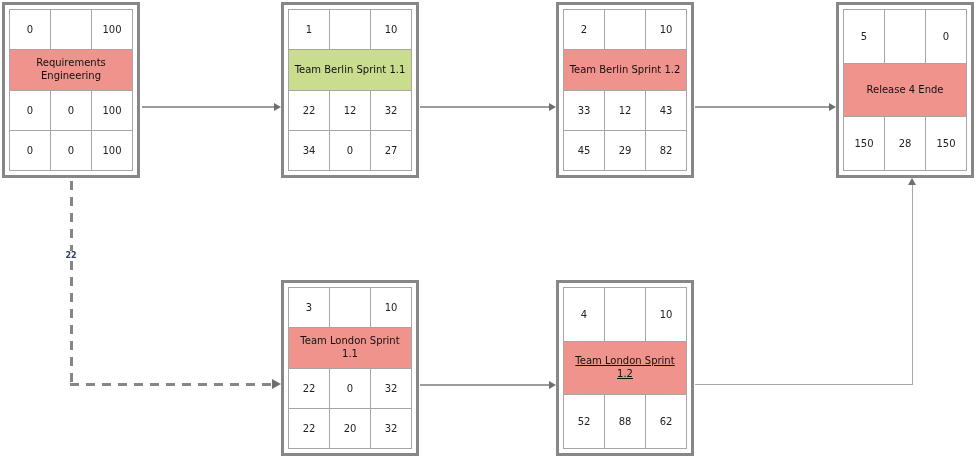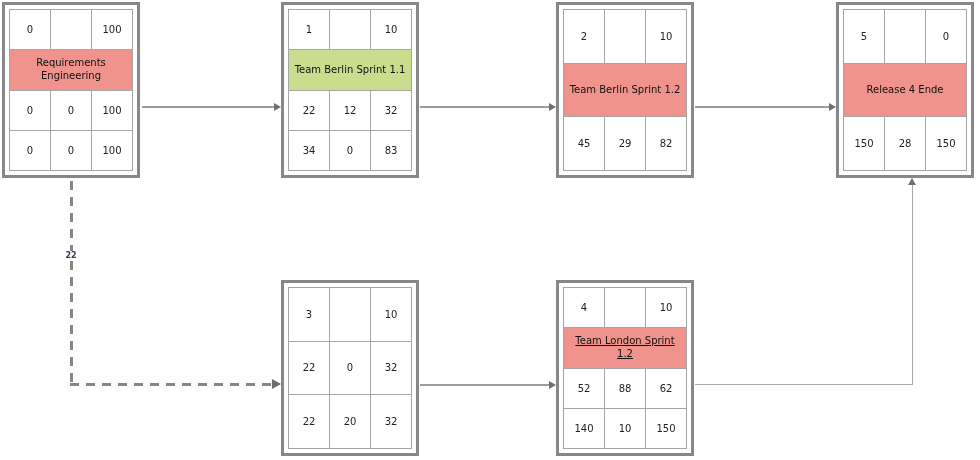--- a/index.html
+++ b/index.html
@@ -166,36 +166,41 @@
         <td class="title" colspan="3" style="background-color: rgb(202, 220, 142);">Team Berlin Sprint 1.1</td>
       </tr>
       <tr>
         <td>22</td>
         <td>12</td>
         <td>32</td>
       </tr>
       <tr>
         <td>34</td>
         <td>0</td>
-        <td>83</td>
+        <td>27</td>
       </tr>
       </tbody>
     </table>
   </div>
 
   <div class="node n2">
     <table>
       <tbody>
       <tr>
         <td>2</td>
         <td></td>
         <td>10</td>
       </tr>
       <tr>
         <td class="title" colspan="3" style="background-color: rgb(239, 147, 140);">Team Berlin Sprint 1.2</td>
+      </tr>
+      <tr>
+        <td>33</td>
+        <td>12</td>
+        <td>43</td>
       </tr>
       <tr>
         <td>45</td>
         <td>29</td>
         <td>82</td>
       </tr>
       </tbody>
     </table>
   </div>
 
@@ -221,20 +226,23 @@
 
   <div class="node n4">
     <table>
       <tbody>
       <tr>
         <td>3</td>
         <td></td>
         <td>10</td>
       </tr>
       <tr>
+        <td class="title" colspan="3" style="background-color: rgb(239, 147, 140);">Team London Sprint 1.1</td>
+      </tr>
+      <tr>
         <td>22</td>
         <td>0</td>
         <td>32</td>
       </tr>
       <tr>
         <td>22</td>
         <td>20</td>
         <td>32</td>
       </tr>
       </tbody>
@@ -250,22 +258,17 @@
         <td>10</td>
       </tr>
       <tr>
         <td class="title" colspan="3" style="background-color: rgb(239, 147, 140); text-decoration: underline;">Team London Sprint 1.2</td>
       </tr>
       <tr>
         <td>52</td>
         <td>88</td>
         <td>62</td>
       </tr>
-      <tr>
-        <td>140</td>
-        <td>10</td>
-        <td>150</td>
-      </tr>
       </tbody>
     </table>
   </div>
 
 </div>
 
 </body></html>

